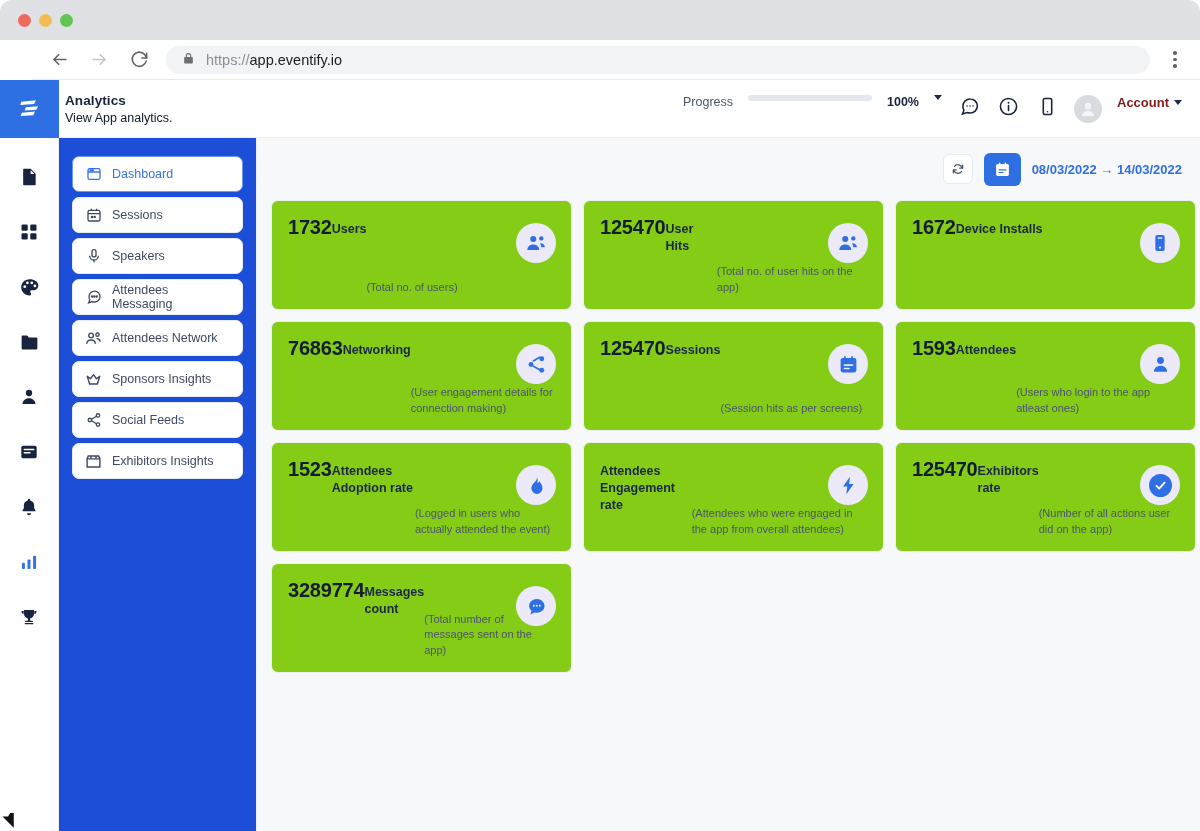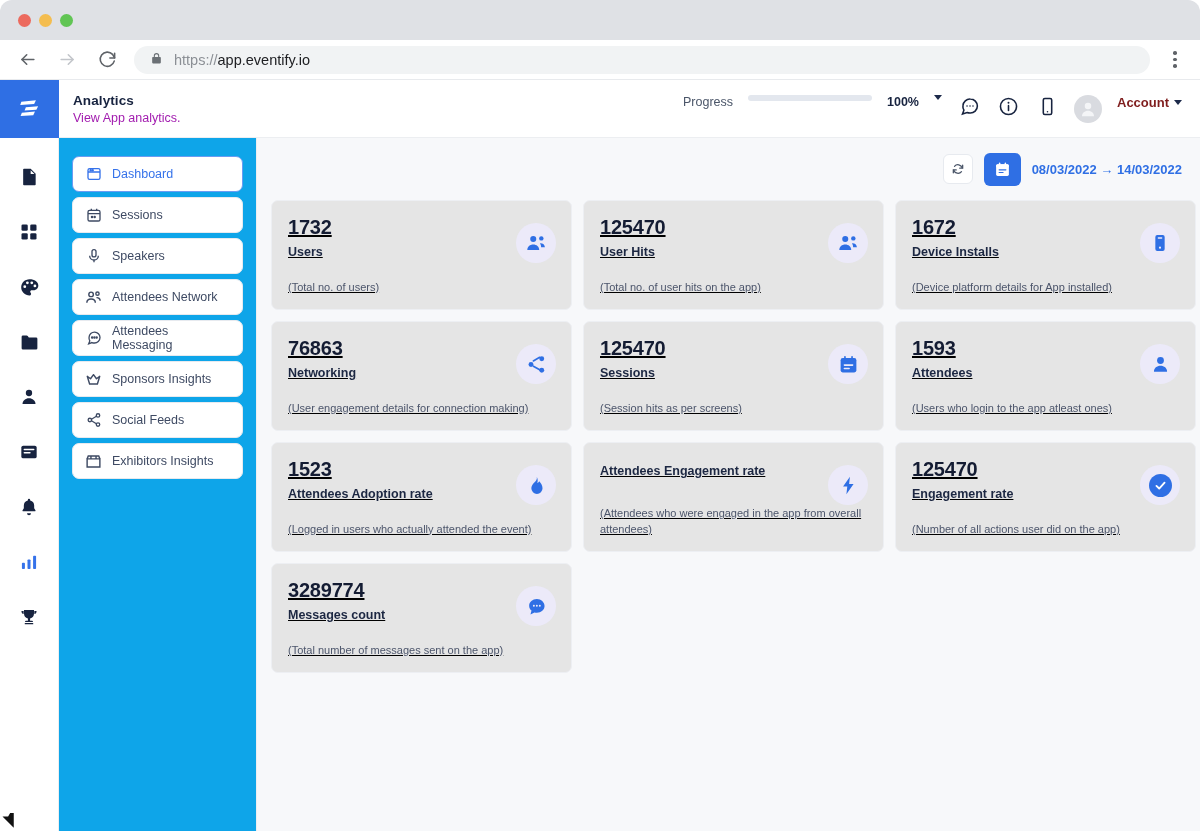--- a/index.html
+++ b/index.html
@@ -25,20 +25,21 @@
   }
   .dot { width: 13px; height: 13px; border-radius: 50%; }
   .dot.red { background: #ec6a5e; }
   .dot.yellow { background: #f4bd4f; }
   .dot.green { background: #61c554; }
 
   .urlbar {
     height: 40px; background: #ffffff;
     display: flex; align-items: center; padding: 11px 14px; gap: 14px;
     border-bottom: 1px solid #e8eaed;
+    margin-left: 32px;
   }
   .navbtn {
     width: 26px; height: 26px; display: flex; align-items: center; justify-content: center;
     color: #5f6368;
   }
   .navbtn.disabled { color: #c2c5ca; }
   .omnibox {
     flex: 1; height: 28px; background: #f1f3f4; border-radius: 14px;
     display: flex; align-items: center; padding: 0 16px; gap: 11px;
     font-size: 14.5px;
@@ -66,41 +67,41 @@
   }
   .railicon {
     width: 34px; height: 34px; display: flex; align-items: center; justify-content: center;
     color: #17233f;
   }
   .railicon.active { color: #3572ea; }
 
   .topbar {
     position: absolute; left: 59px; right: 0; top: 0; height: 58px;
     background: #ffffff; border-bottom: 1px solid #eceef1;
-    display: flex; align-items: center; padding: 0 18px 0 14px;
+    display: flex; align-items: center; padding: 0 18px 0 6px;
   }
   .pagetitle { font-size: 13.5px; font-weight: bold; color: #17233f; letter-spacing: .1px; }
-  .pagesub { font-size: 12.5px; color: #a21caf; margin-top: 3px; }
+  .pagesub { font-size: 12.5px; color: #0f172a; margin-top: 3px; }
 
   .topright { margin-left: auto; display: flex; align-items: flex-start; gap: 15px; }
   .progress-label { font-size: 12.5px; color: #4a5568; }
   .progress-track {
     width: 124px; height: 6px; border-radius: 3px; background: #e3e7ee; overflow: hidden;
   }
   .progress-fill { height: 100%; background: #2f6fe4; border-radius: 3px; }
   .progress-pct { font-size: 12.5px; color: #17233f; font-weight: bold; }
   .caret { width: 0; height: 0; border-left: 4.5px solid transparent; border-right: 4.5px solid transparent; border-top: 5px solid #1d2a4a; }
   .topicon { width: 24px; height: 24px; color: #17233f; display: flex; align-items: center; justify-content: center; }
   .avatar { width: 28px; height: 28px; border-radius: 50%; background: #d9dbe0; display: flex; align-items: center; justify-content: center; color: #f4f5f7; }
   .account { font-size: 13px; font-weight: bold; color: #7f1d1d; display: flex; align-items: center; gap: 5px; }
 
   
   .navpanel {
     position: absolute; left: 59px; top: 58px; width: 198px; bottom: 0;
-    background: #0ea5e9; border-right: 1px solid #eceef1;
+    background: #1d4ed8; border-right: 1px solid #eceef1;
     padding: 18px 13px 0 13px;
   }
   .navitem {
     height: 36px; border: 1px solid #e7eaef; border-radius: 7px;
     display: flex; align-items: center; gap: 10px; padding: 0 12px;
     margin-bottom: 5px; background: #fff;
     font-size: 12.5px; color: #3e4a63;
   }
   .navitem.active { border-color: #6a9bf2; color: #3572ea; }
   .navitem .ni { width: 17px; height: 17px; display: flex; align-items: center; justify-content: center; flex: 0 0 17px; }
@@ -119,23 +120,23 @@
     width: 37px; height: 33px; border-radius: 6px; background: #2f6fe4;
     display: flex; align-items: center; justify-content: center; color: #fff;
   }
   .daterange { font-size: 13px; font-weight: bold; color: #2f6fe4; }
 
   .grid {
     display: grid; grid-template-columns: repeat(3, 301px);
     gap: 11px; padding: 0 10px 0 14px;
   }
   .card {
-    background: #e5e5e5; border: 1px solid #edeff3; border-radius: 7px;
+    background: #84cc16; border: 1px solid #edeff3; border-radius: 7px;
     padding: 15px 16px 14px 16px; position: relative; min-height: 110px;
-    display: flex; flex-direction: column; text-decoration: underline;
+    display: flex; 
   }
   .card-value { font-size: 20px; font-weight: bold; color: #141c33; letter-spacing: -.2px; line-height: 1.15; }
   .card-label { font-size: 12.5px; font-weight: bold; color: #1c2742; margin-top: 5px; max-width: 190px; line-height: 1.35; }
   .card-desc { font-size: 11px; color: #4c556b; margin-top: auto; padding-top: 16px; line-height: 1.4; }
   .card-badge {
     position: absolute; right: 15px; top: 22px;
     width: 40px; height: 40px; border-radius: 50%; background: #eceaf9;
     display: flex; align-items: center; justify-content: center; color: #2f6fe4;
   }
   .check-circle { width: 23px; height: 23px; border-radius: 50%; background: #2f6fe4; display: flex; align-items: center; justify-content: center; color: #fff; }
@@ -330,39 +331,39 @@
           <svg width="16" height="16" viewBox="0 0 24 24" fill="none" stroke="currentColor" stroke-width="2">
               <rect x="9" y="2.4" width="6" height="11" rx="3"></rect>
               <path d="M5.5 11.5a6.5 6.5 0 0 0 13 0"></path>
               <line x1="12" y1="18" x2="12" y2="21.5"></line>
             </svg>
         </span>
         <span>Speakers</span>
       </div>
       <div class="navitem">
         <span class="ni">
+          <svg width="16" height="16" viewBox="0 0 24 24" fill="none" stroke="currentColor" stroke-width="2">
+              <path d="M21 11.3a8.2 8.2 0 0 1-8.7 8.2 9 9 0 0 1-3.4-.7L4 20.8l1.7-4.4A8.2 8.2 0 0 1 4.6 11 8.2 8.2 0 0 1 13 3.1a8.2 8.2 0 0 1 8 8.2z"></path>
+              <circle cx="9.2" cy="11.4" r=".85" fill="currentColor"></circle>
+              <circle cx="12.6" cy="11.4" r=".85" fill="currentColor"></circle>
+              <circle cx="16" cy="11.4" r=".85" fill="currentColor"></circle>
+            </svg>
+        </span>
+        <span>Attendees Messaging</span>
+      </div>
+      <div class="navitem">
+        <span class="ni">
           <svg width="17" height="17" viewBox="0 0 24 24" fill="none" stroke="currentColor" stroke-width="2">
               <circle cx="8.6" cy="7.6" r="3.2"></circle>
               <path d="M2.6 19.5c0-3.3 2.7-5.5 6-5.5s6 2.2 6 5.5"></path>
               <circle cx="17.6" cy="6.6" r="2.3"></circle>
               <path d="M16.2 12.2c2.8-.3 5.2 1.5 5.2 4.3"></path>
             </svg>
         </span>
         <span>Attendees Network</span>
-      </div>
-      <div class="navitem">
-        <span class="ni">
-          <svg width="16" height="16" viewBox="0 0 24 24" fill="none" stroke="currentColor" stroke-width="2">
-              <path d="M21 11.3a8.2 8.2 0 0 1-8.7 8.2 9 9 0 0 1-3.4-.7L4 20.8l1.7-4.4A8.2 8.2 0 0 1 4.6 11 8.2 8.2 0 0 1 13 3.1a8.2 8.2 0 0 1 8 8.2z"></path>
-              <circle cx="9.2" cy="11.4" r=".85" fill="currentColor"></circle>
-              <circle cx="12.6" cy="11.4" r=".85" fill="currentColor"></circle>
-              <circle cx="16" cy="11.4" r=".85" fill="currentColor"></circle>
-            </svg>
-        </span>
-        <span>Attendees Messaging</span>
       </div>
       <div class="navitem">
         <span class="ni">
           <svg width="17" height="17" viewBox="0 0 24 24" fill="none" stroke="currentColor" stroke-width="2" stroke-linejoin="round">
               <path d="M3.2 7.5l3.3 10.8h11L20.8 7.5l-4.6 3.4L12 5.2 7.8 10.9z"></path>
             </svg>
         </span>
         <span>Sponsors Insights</span>
       </div>
       <div class="navitem">
@@ -436,21 +437,20 @@
                 <circle cx="9" cy="7.6" r="3.3"></circle>
                 <path d="M2.5 19.6c0-3.5 2.9-5.9 6.5-5.9s6.5 2.4 6.5 5.9z"></path>
                 <circle cx="17.8" cy="7" r="2.4"></circle>
                 <path d="M16.3 12.2c2.9-.3 5.4 1.5 5.4 4.4h-4.1c0-1.7-.5-3.2-1.3-4.4z"></path>
               </svg>
             </div>
           </div>
           <div class="card">
             <div class="card-value">1672</div>
             <div class="card-label">Device Installs</div>
-            <div class="card-desc">(Device platform details for App installed)</div>
             <div class="card-badge">
               <svg width="20" height="20" viewBox="0 0 24 24" fill="currentColor">
                 <rect x="6.4" y="2.3" width="11.2" height="19.4" rx="2.4"></rect>
                 <rect x="9.2" y="5.2" width="5.6" height="1.7" rx=".8" fill="#eceaf9"></rect>
                 <circle cx="12" cy="17.6" r="1.3" fill="#eceaf9"></circle>
               </svg>
             </div>
           </div>
           <div class="card">
             <div class="card-value">76863</div>
@@ -505,21 +505,21 @@
             <div class="card-label">Attendees Engagement rate</div>
             <div class="card-desc">(Attendees who were engaged in the app from overall attendees)</div>
             <div class="card-badge">
               <svg width="21" height="21" viewBox="0 0 24 24" fill="currentColor">
                 <path d="M13.6 2 5.8 13.2h4.8L9.6 22l8.2-11.6h-5.1z"></path>
               </svg>
             </div>
           </div>
           <div class="card">
             <div class="card-value">125470</div>
-            <div class="card-label">Engagement rate</div>
+            <div class="card-label">Exhibitors rate</div>
             <div class="card-desc">(Number of all actions user did on the app)</div>
             <div class="card-badge">
               <span class="check-circle">
                 <svg width="13" height="13" viewBox="0 0 24 24" fill="none" stroke="currentColor" stroke-width="3.4" stroke-linecap="round" stroke-linejoin="round">
                   <polyline points="4.5 12.8 9.6 17.6 19.5 6.8"></polyline>
                 </svg>
               </span>
             </div>
           </div>
           <div class="card">

